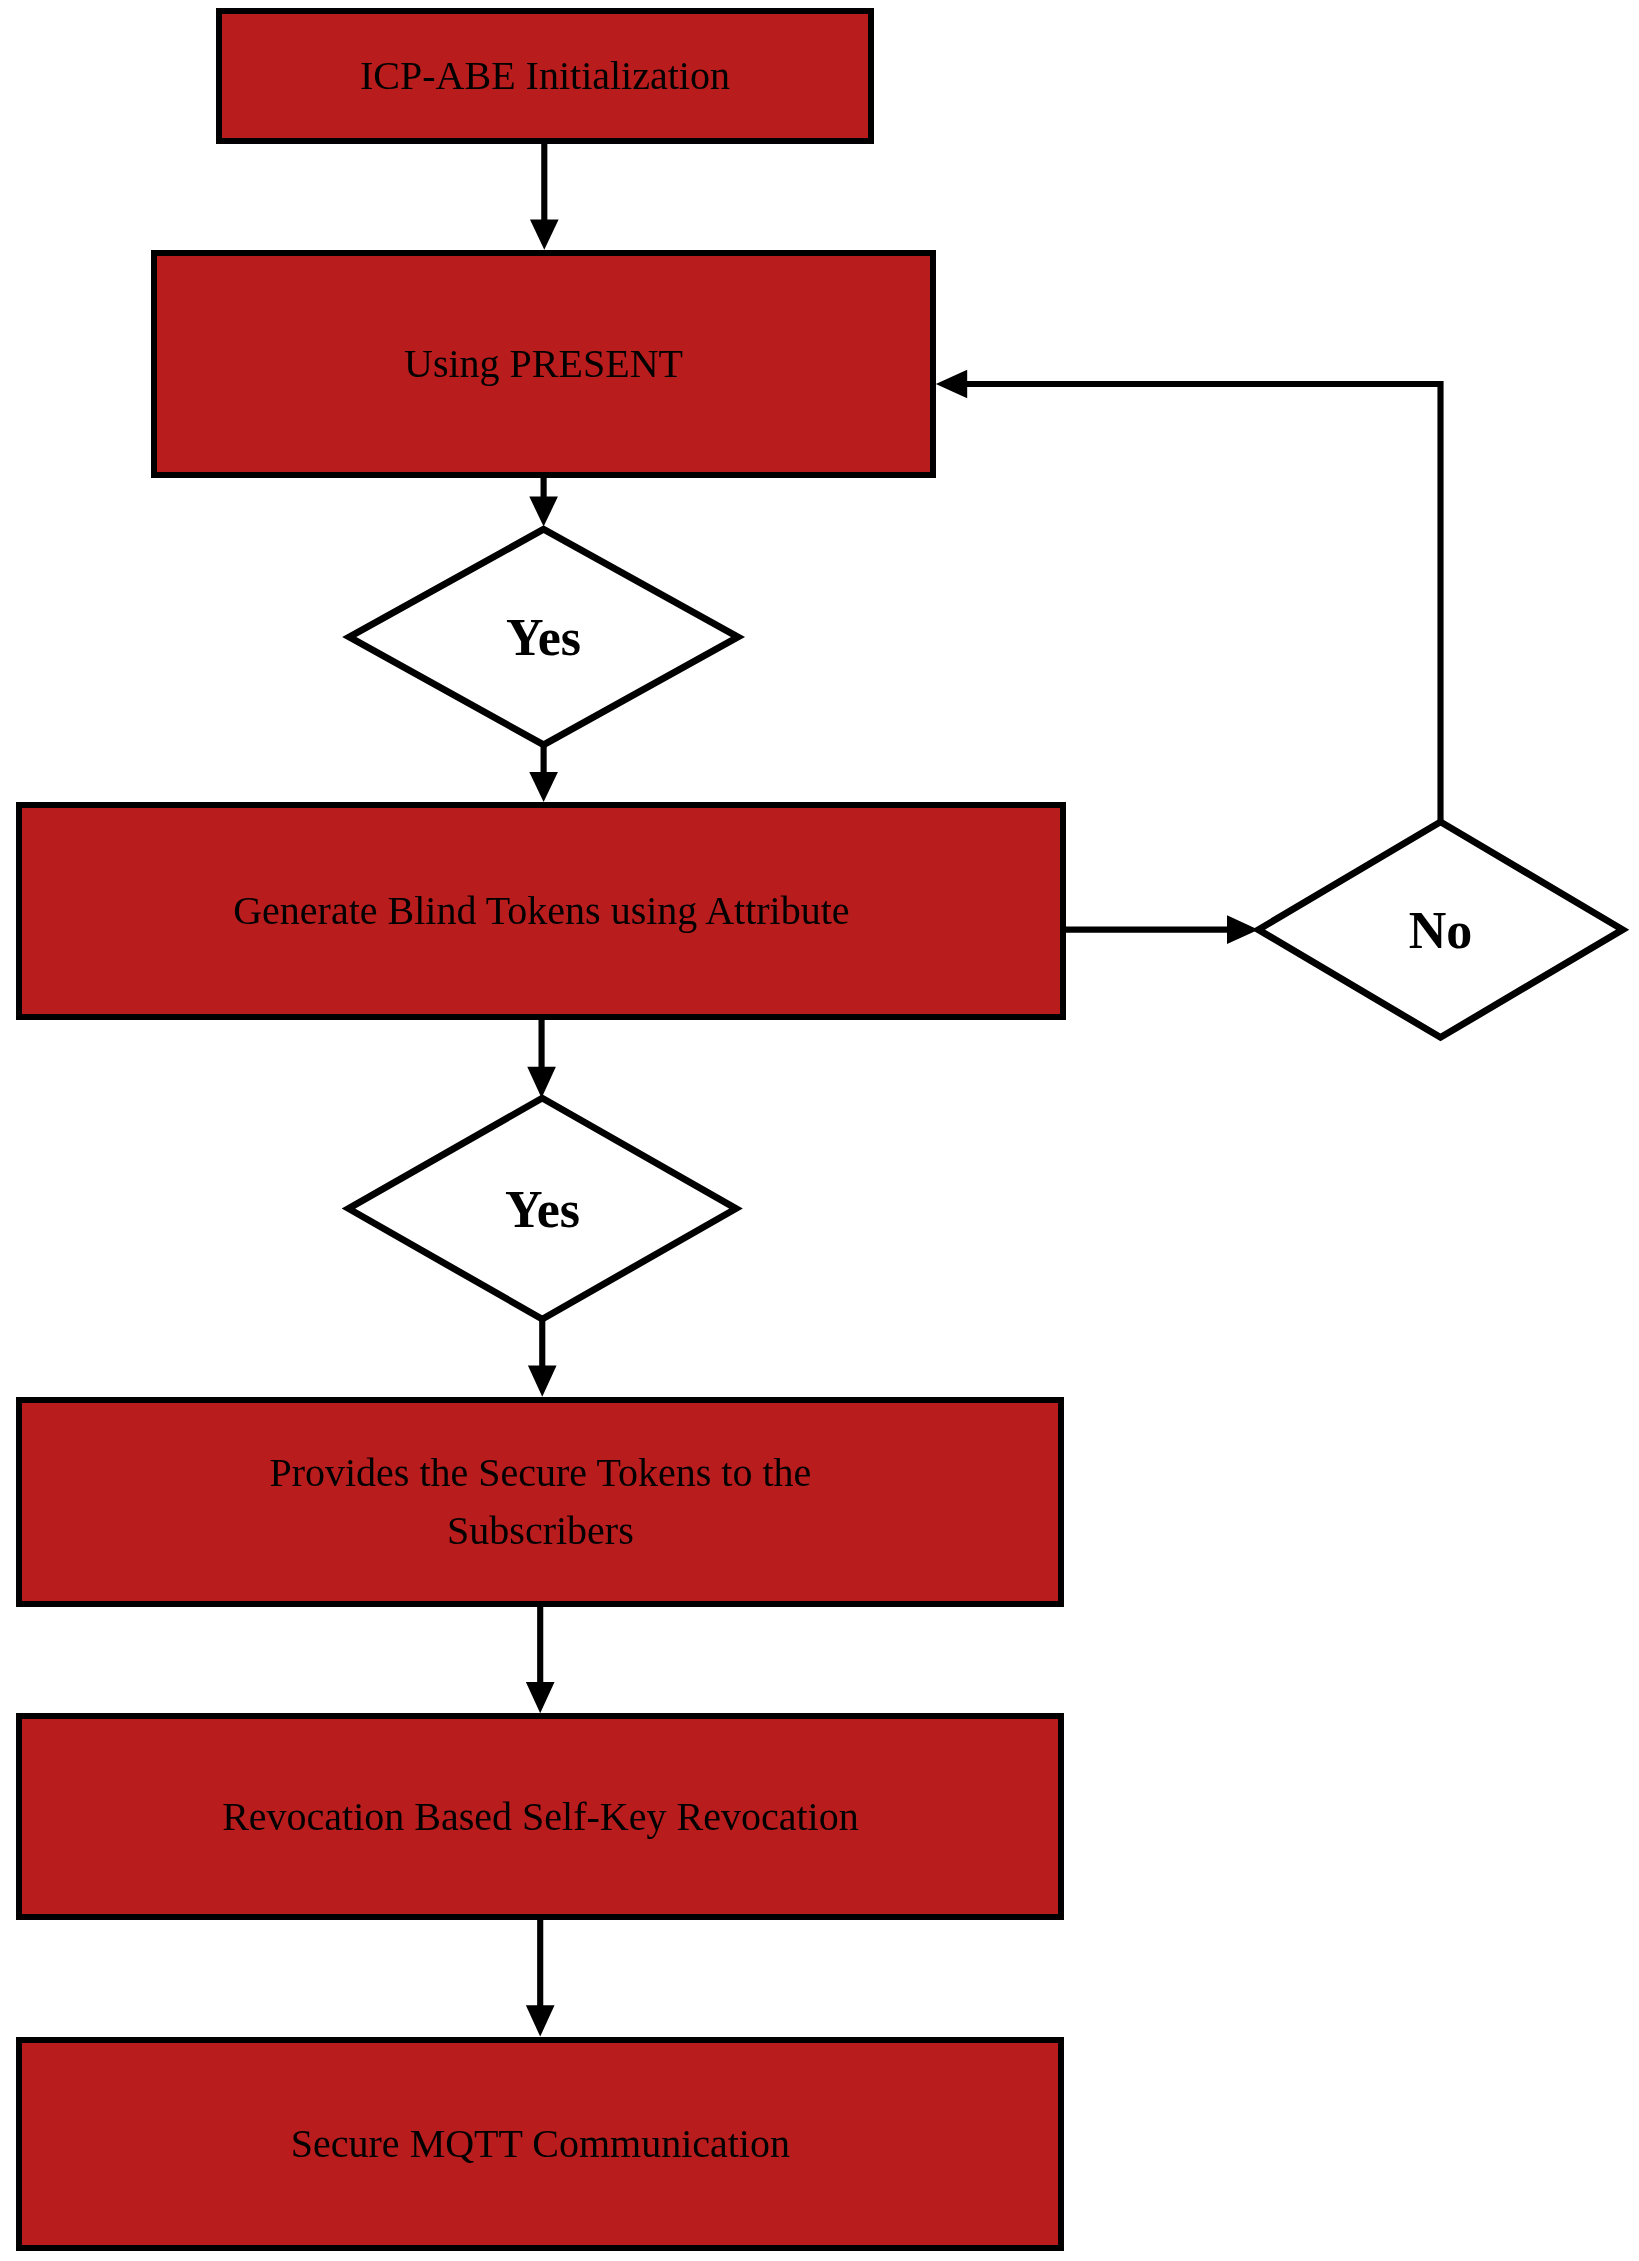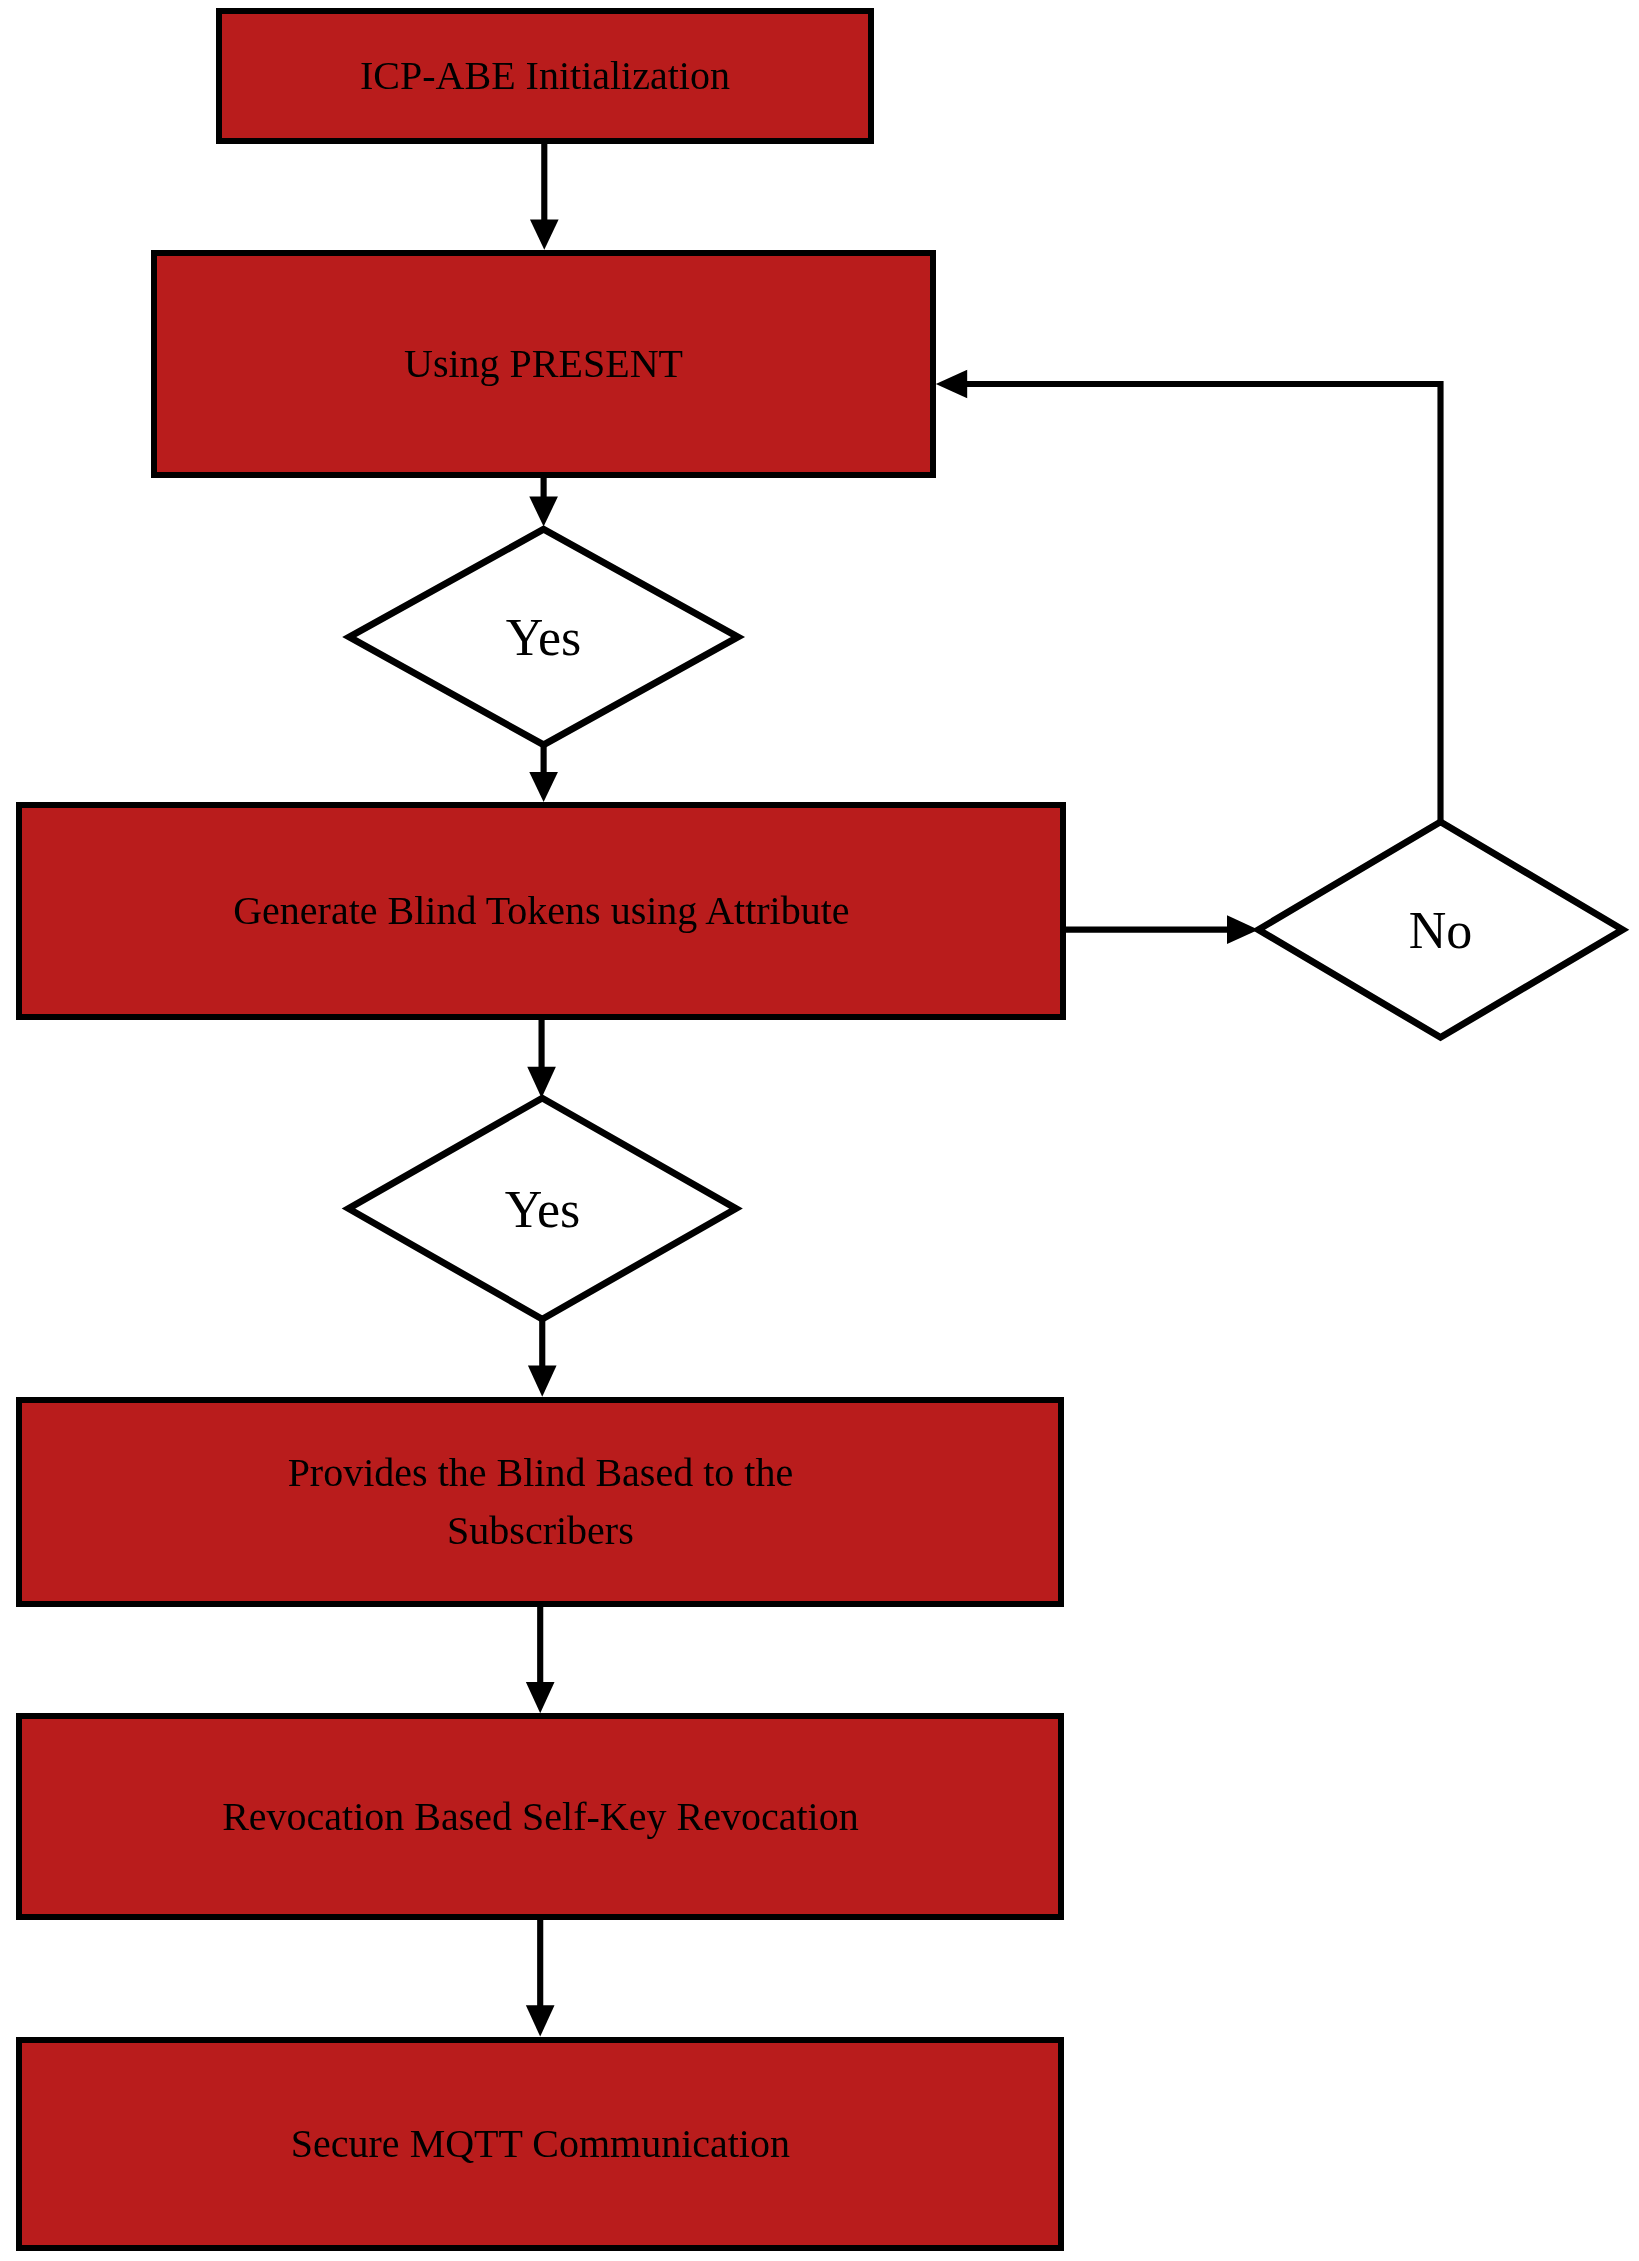--- a/index.html
+++ b/index.html
@@ -39,20 +39,21 @@
     white-space: nowrap;
   }
   .diamond-label {
     position: absolute;
     display: flex;
     align-items: center;
     justify-content: center;
     text-align: center;
     font-size: 52px;
     background: transparent;
+    font-weight: bold;
   }
 </style>
 </head>
 <body>
 
 <div class="canvas">
 
   <svg class="layer" width="1639" height="2261" viewBox="0 0 2403 3315">
 
     <line x1="798" y1="208" x2="798" y2="324" stroke="#000" stroke-width="9"></line>
@@ -93,21 +94,21 @@
 
   <div class="node" style="left:151px; top:250px; width:785px; height:228px;">
     <span>Using PRESENT</span>
   </div>
 
   <div class="node" style="left:16.4px; top:802px; width:1050px; height:218px;gap:16px;">
     <span>Generate Blind Tokens using Attribute</span>
   </div>
 
   <div class="node" style="left:16.4px; top:1397px; width:1048px; height:210px;">
-    <span>Provides the Blind Based to the</span>
+    <span>Provides the Secure Tokens to the</span>
     <span>Subscribers</span>
   </div>
 
   <div class="node" style="left:16.4px; top:1713px; width:1048px; height:207px;">
     <span>Revocation Based Self-Key Revocation</span>
   </div>
 
   <div class="node" style="left:16.4px; top:2037px; width:1048px; height:214px;">
     <span>Secure MQTT Communication</span>
   </div>

